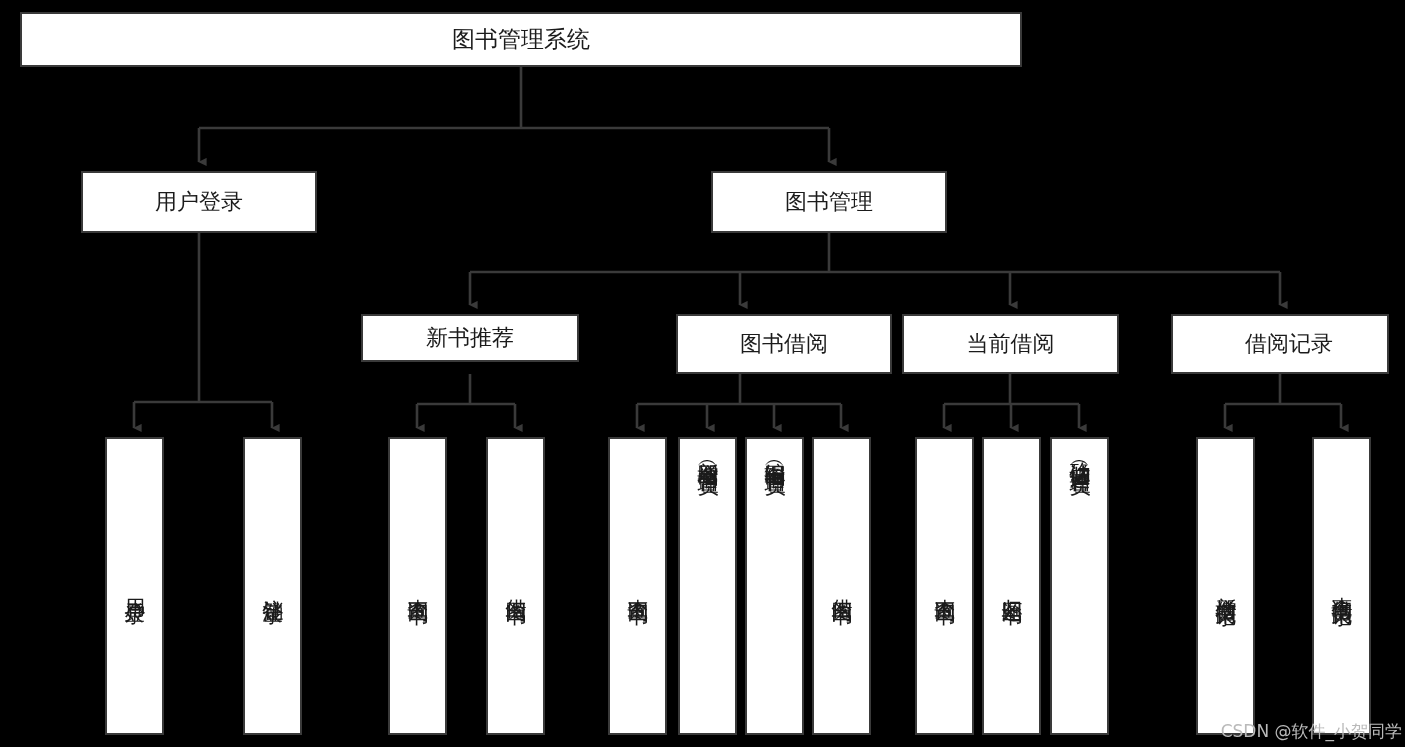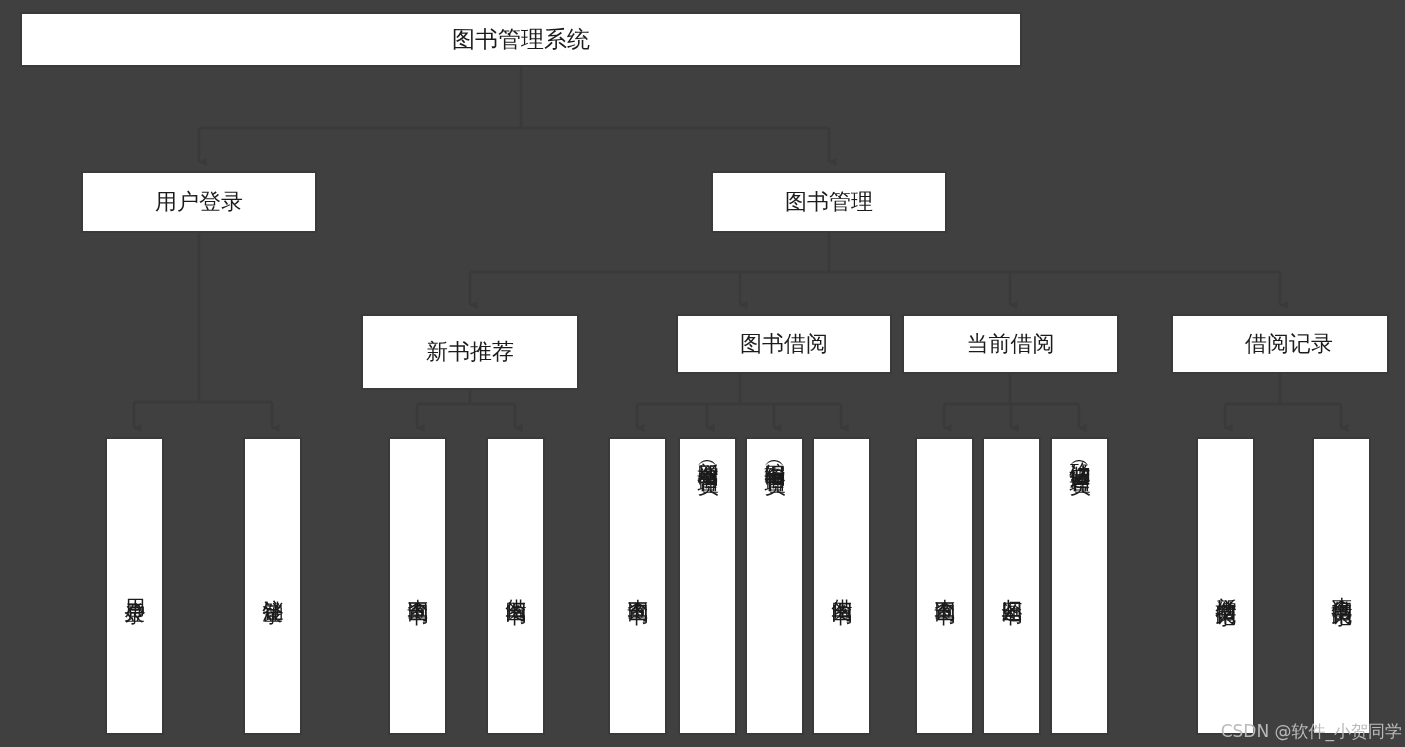--- a/index.html
+++ b/index.html
@@ -8,21 +8,21 @@
     padding: 0;
     background: #ffffff;
   }
   body {
     font-family: "DejaVu Sans", "Liberation Sans", sans-serif;
   }
   #diagram-root {
     position: relative;
     width: 1405px;
     height: 747px;
-    background: #404040;
+    background: #000000;
     overflow: hidden;
   }
   #edge-layer {
     position: absolute;
     left: 0;
     top: 0;
     width: 1405px;
     height: 747px;
   }
   .node {
@@ -137,21 +137,21 @@
     <span class="node-label">图书管理系统</span>
   </div>
 
   <div class="node level-1" style="left:81px; top:171px; width:236px; height:62px;">
     <span class="node-label">用户登录</span>
   </div>
   <div class="node level-1" style="left:711px; top:171px; width:236px; height:62px;">
     <span class="node-label">图书管理</span>
   </div>
 
-  <div class="node level-2" style="left:361px; top:314px; width:218px; height:76px;">
+  <div class="node level-2" style="left:361px; top:314px; width:218px; height:48px;">
     <span class="node-label">新书推荐</span>
   </div>
   <div class="node level-2" style="left:632px; top:314px; width:216px; height:60px;margin-left:44px;">
     <span class="node-label">图书借阅</span>
   </div>
   <div class="node level-2" style="left:902px; top:314px; width:217px; height:60px;">
     <span class="node-label">当前借阅</span>
   </div>
   <div class="node level-2" style="left:1171px; top:314px; width:218px; height:60px;padding-left:18px;">
     <span class="node-label">借阅记录</span>

